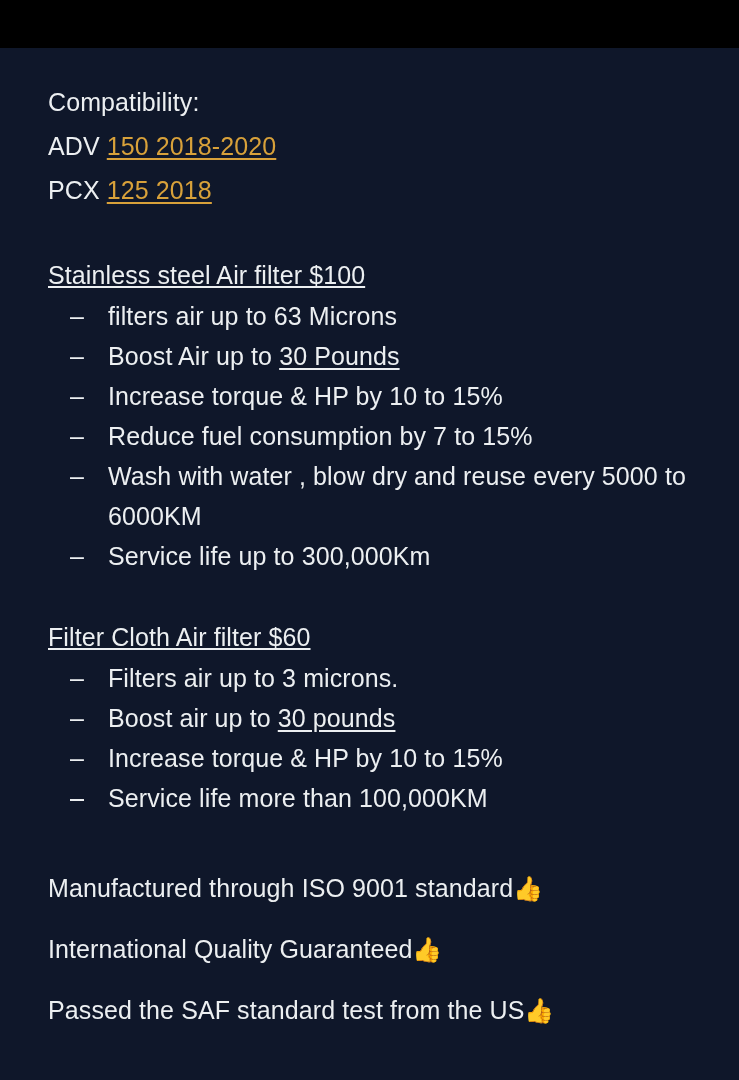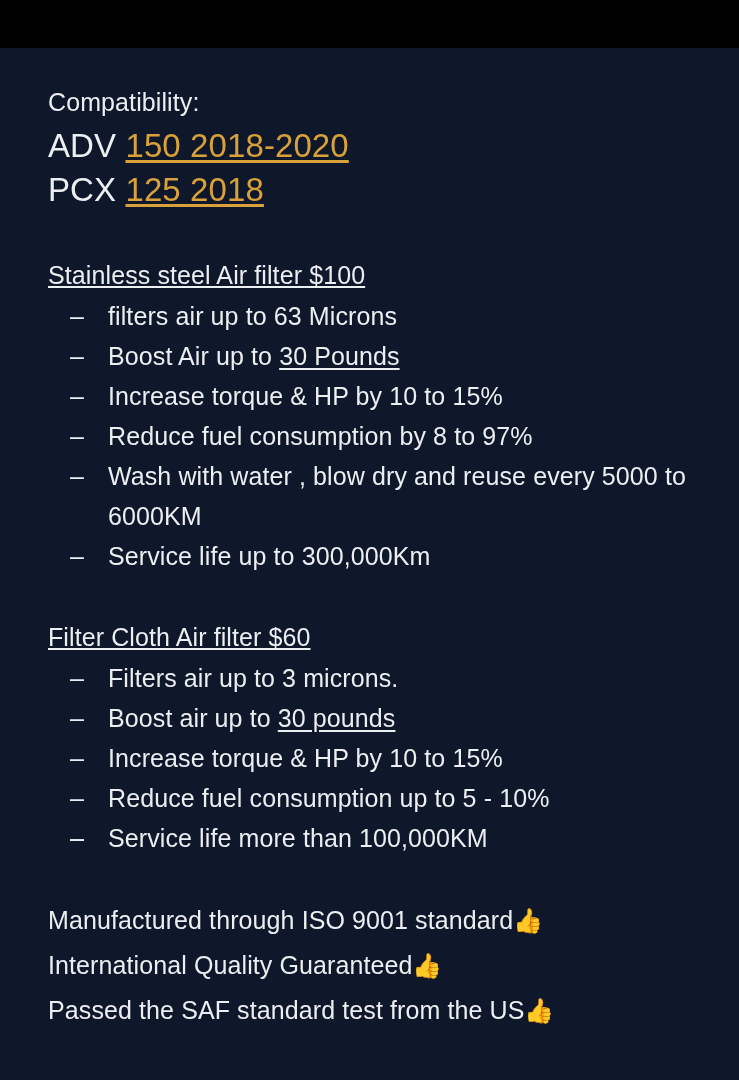--- a/index.html
+++ b/index.html
@@ -23,21 +23,21 @@
     margin-top: 48px;
   }
   .line {
     font-size: 25px;
     line-height: 44px;
     color: #eceff1;
     white-space: pre-wrap;
     letter-spacing: 0.1px;
   }
   .compat-row {
-    font-size: 33px;
+    font-size: 25px;
     line-height: 44px;
     color: #eceff1;
     letter-spacing: 0.1px;
   }
   .link {
     color: #d8a13a;
     text-decoration: underline;
     text-underline-offset: 3px;
   }
   .u-white {
@@ -71,21 +71,21 @@
   ul.bullets li .dash {
     position: absolute;
     left: 0;
     top: 0;
     color: #eceff1;
     font-size: 25px;
     line-height: 40px;
   }
   .footer-line {
     font-size: 25px;
-    line-height: 44px;
+    line-height: 60px;
     color: #eceff1;
     letter-spacing: 0.1px;
   }
   .emoji {
     font-family: "DejaVu Sans", sans-serif;
     font-size: 24px;
   }
 </style>
 </head>
 <body>
@@ -115,21 +115,21 @@
     <li>
       <span class="dash">–</span>
       <span>Boost Air up to </span><span class="u-white">30 Pounds</span>
     </li>
     <li>
       <span class="dash">–</span>
       <span>Increase torque &amp; HP by 10 to 15%</span>
     </li>
     <li>
       <span class="dash">–</span>
-      <span>Reduce fuel consumption by 8 to 97%</span>
+      <span>Reduce fuel consumption by 7 to 15%</span>
     </li>
     <li>
       <span class="dash">–</span>
       <span>Wash with water , blow dry and reuse every 5000 to 6000KM</span>
     </li>
     <li>
       <span class="dash">–</span>
       <span>Service life up to 300,000Km</span>
     </li>
   </ul>
@@ -145,21 +145,20 @@
     <li>
       <span class="dash">–</span>
       <span>Boost air up to </span><span class="u-white">30 pounds</span>
     </li>
     <li>
       <span class="dash">–</span>
       <span>Increase torque &amp; HP by 10 to 15%</span>
     </li>
     <li>
       <span class="dash">–</span>
-      <span>Reduce fuel consumption up to 5 - 10%</span>
     </li>
     <li>
       <span class="dash">–</span>
     </li>
     <li>
       <span class="dash">–</span>
       <span>Service life more than 100,000KM</span>
     </li>
   </ul>
 

